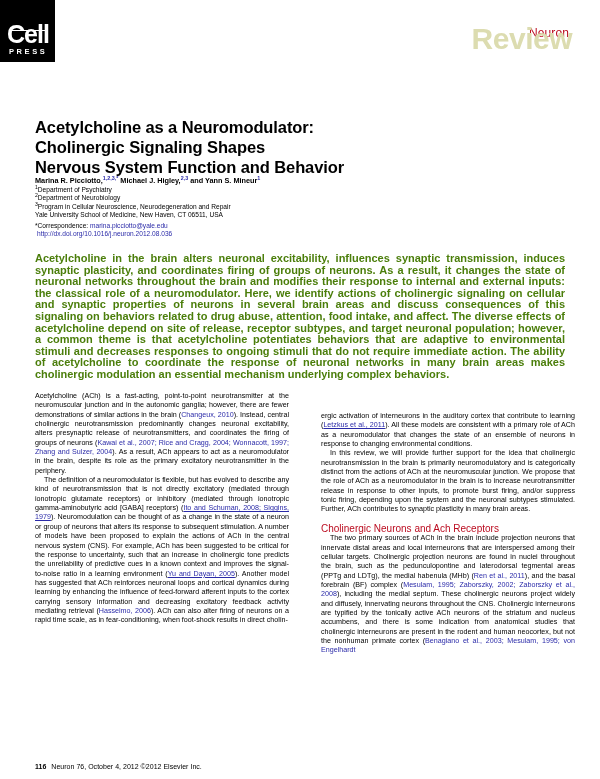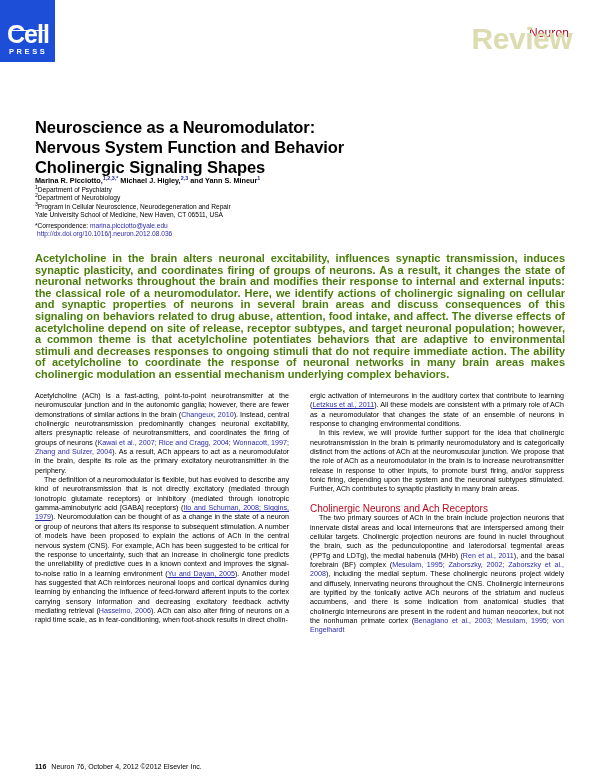--- a/index.html
+++ b/index.html
@@ -21,21 +21,21 @@
     position: absolute;
     top: 0; left: 0;
     width: 600px;
     height: 62px;
   }
   .cell-logo {
     position: absolute;
     top: 0; left: 0;
     width: 55px;
     height: 62px;
-    background: #1d4ed8;
+    background: #000000;
   }
   .cell-logo-word {
     position: absolute;
     left: 7px;
     bottom: 15px;
     font-family: "Liberation Sans", sans-serif;
     font-weight: bold;
     font-size: 25px;
     line-height: 25px;
     letter-spacing: -1px;
@@ -150,21 +150,21 @@
     position: absolute;
     top: 392px;
     width: 254px;
     font-family: "Liberation Sans", sans-serif;
     font-size: 7.15px;
     line-height: 9.35px;
     color: #000000;
     text-align: justify;
   }
   .col-left  { left: 35px; }
-  .col-right { left: 310px; }
+  .col-right { left: 321px; margin-top: 20px; }
   .col p {
     margin: 0;
     text-indent: 0;
   }
   .col p + p { text-indent: 9px; }
   .cite { color: #2a2aa8; }
   .cite-u { color: #2a2aa8; text-decoration: underline; }
   .section-head {
     font-weight: normal;
     color: #bb0c20;
@@ -191,23 +191,23 @@
 <div class="masthead">
   <div class="cell-logo">
     <div class="cell-logo-word">Cell</div>
     <div class="cell-logo-press">PRESS</div>
   </div>
   <div class="journal-name">Neuron</div>
   <div class="article-type">Review</div>
 </div>
 
 <h1 class="title">
-  <span class="title-line">Neuroscience as a Neuromodulator:</span>
+  <span class="title-line">Acetylcholine as a Neuromodulator:</span>
+  <span class="title-line">Cholinergic Signaling Shapes</span>
   <span class="title-line">Nervous System Function and Behavior</span>
-  <span class="title-line">Cholinergic Signaling Shapes</span>
 </h1>
 
 <div class="authors">
   <span>Marina R. Picciotto,</span><sup>1,2,3,*</sup><span> Michael J. Higley,</span><sup>2,3</sup><span> and Yann S. Mineur</span><sup>1</sup>
 </div>
 
 <div class="affils" id="affil-block">
   <div><sup>1</sup><span>Department of Psychiatry</span></div>
   <div><sup>2</sup><span>Department of Neurobiology</span></div>
   <div><sup>3</sup><span>Program in Cellular Neuroscience, Neurodegeneration and Repair</span></div>

